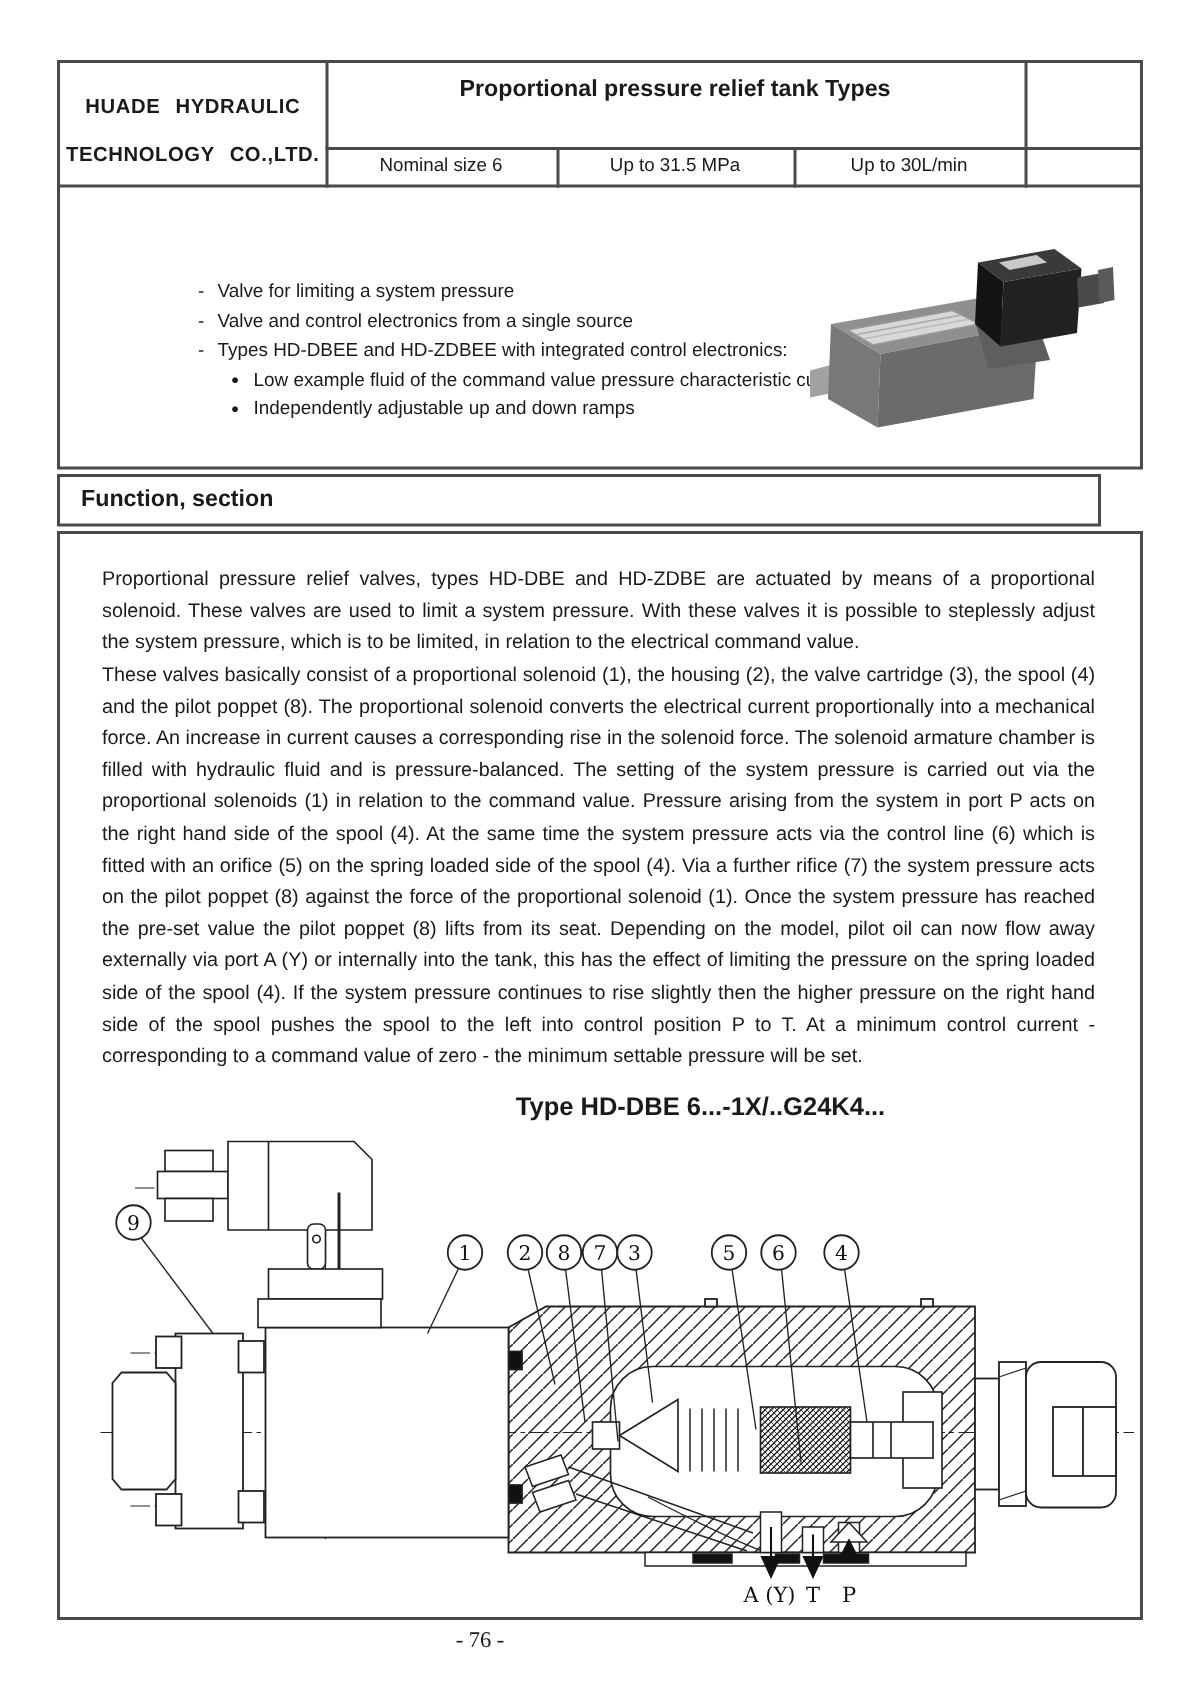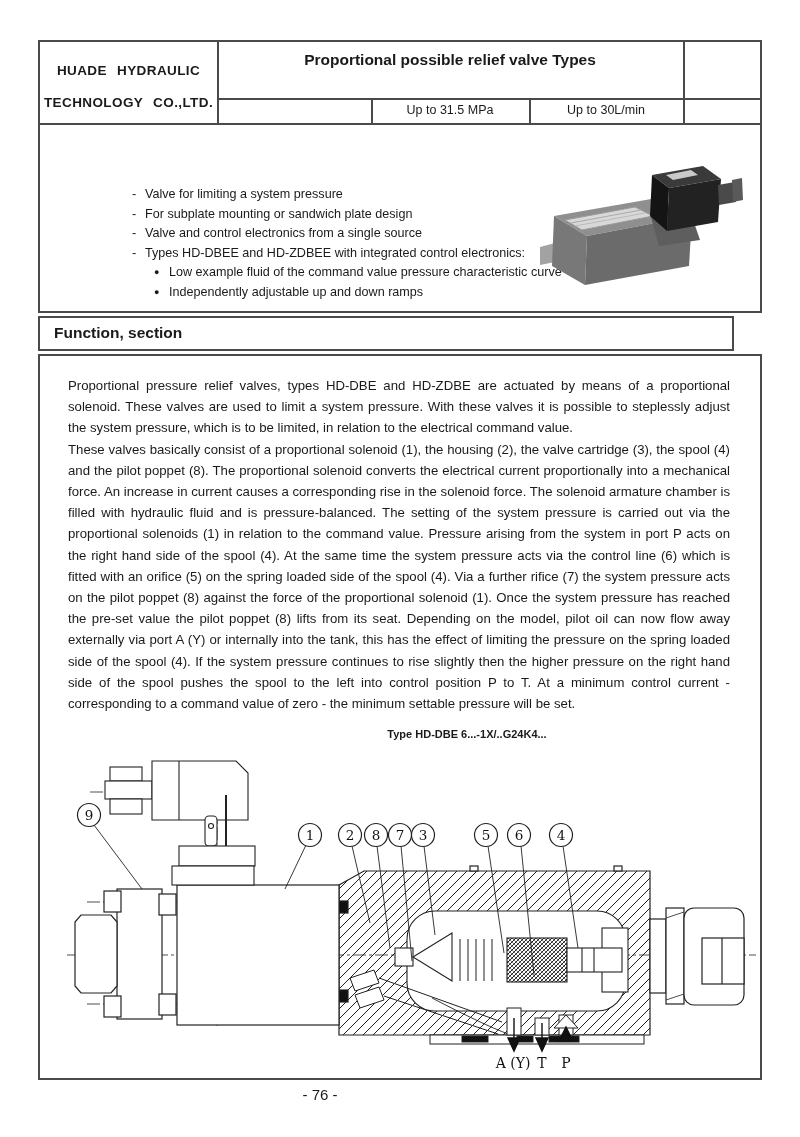--- a/index.html
+++ b/index.html
@@ -21,23 +21,23 @@
   .feat.sub{padding-left:22px;}
   .feat.sub .mk{width:15px;font-size:9px;vertical-align:1px;}
 
   
   .fn-head{position:absolute;left:14px;top:6px;font-weight:bold;font-size:15.5px;}
 
   
   .bodytext{position:absolute;left:28px;top:19px;width:662px;font-size:13.2px;line-height:21.2px;text-align:justify;}
   .bodytext p{margin:0;}
 
-  .diag-title{position:absolute;left:257px;top:372px;width:340px;text-align:center;font-weight:bold;font-size:11px;}
-
-  .pageno{position:absolute;left:0;top:1086px;width:640px;text-align:center;font-family:Liberation Sans, sans-serif;font-size:15px;}
+  .diag-title{position:absolute;left:257px;top:372px;width:340px;text-align:center;font-weight:bold;font-size:17px;}
+
+  .pageno{position:absolute;left:0;top:1086px;width:640px;text-align:center;font-family:Liberation Serif, serif;font-size:15px;}
 
   svg text{font-family:"DejaVu Serif",serif;}
 </style>
 </head>
 <body>
 
 <div class="box" style="left:38px;top:40px;width:724px;height:273px;">
 
   <div class="hline" style="left:177px;top:56px;width:545px;"></div>
   <div class="hline" style="left:0;top:81px;width:720px;"></div>
@@ -45,29 +45,29 @@
   <div class="vline" style="left:331px;top:56px;height:27px;"></div>
   <div class="vline" style="left:489px;top:56px;height:27px;"></div>
   <div class="vline" style="left:643px;top:0;height:83px;"></div>
 
   <div class="abs company" style="left:0;top:22px;width:177px;">
     <div>HUADE HYDRAULIC</div>
     <div style="margin-top:18px;">TECHNOLOGY CO.,LTD.</div>
   </div>
 
   <div class="abs doc-title" style="left:177px;top:8px;width:466px;">
-    <div>Proportional possible relief valve Types</div>
-  </div>
-
+    <div>Proportional pressure relief tank Types</div>
+  </div>
+
+  <div class="spec-cell" style="left:177px;width:154px;top:54px;height:27px;">Nominal size 6</div>
   <div class="spec-cell" style="left:331px;width:158px;top:54px;height:27px;text-align:center;">Up to 31.5 MPa</div>
   <div class="spec-cell" style="left:489px;width:154px;top:54px;height:27px;">Up to 30L/min</div>
 
   <div class="features">
     <div class="feat"><span class="mk">-</span><span>Valve for limiting a system pressure</span></div>
-    <div class="feat"><span class="mk">-</span><span>For subplate mounting or sandwich plate design</span></div>
     <div class="feat"><span class="mk">-</span><span>Valve and control electronics from a single source</span></div>
     <div class="feat"><span class="mk">-</span><span>Types HD-DBEE and HD-ZDBEE with integrated control electronics:</span></div>
     <div class="feat sub"><span class="mk">●</span><span>Low example fluid of the command value pressure characteristic curve</span></div>
     <div class="feat sub"><span class="mk">●</span><span>Independently adjustable up and down ramps</span></div>
   </div>
 
   <svg class="abs" style="left:497px;top:112px;" width="212" height="136" viewBox="0 0 212 136">
     <g>
 
       <polygon points="3,93 18,89 18,108 3,111" fill="#a2a2a2"></polygon>

